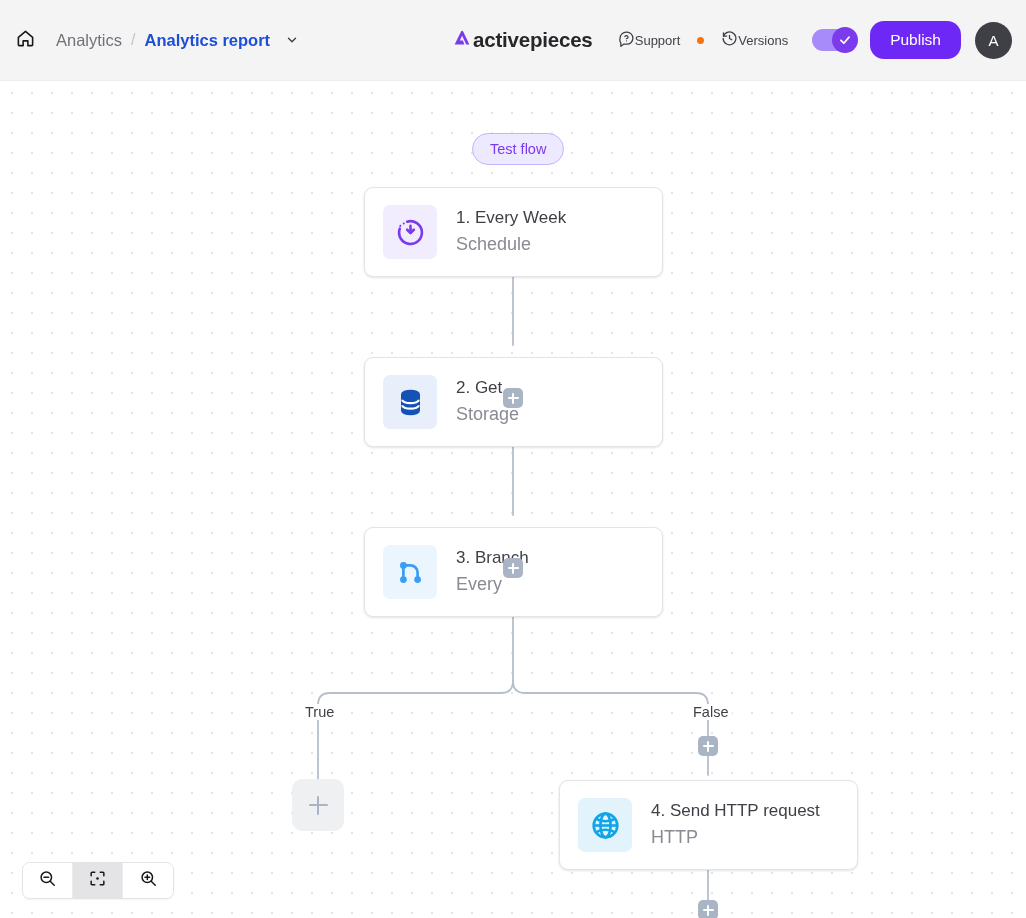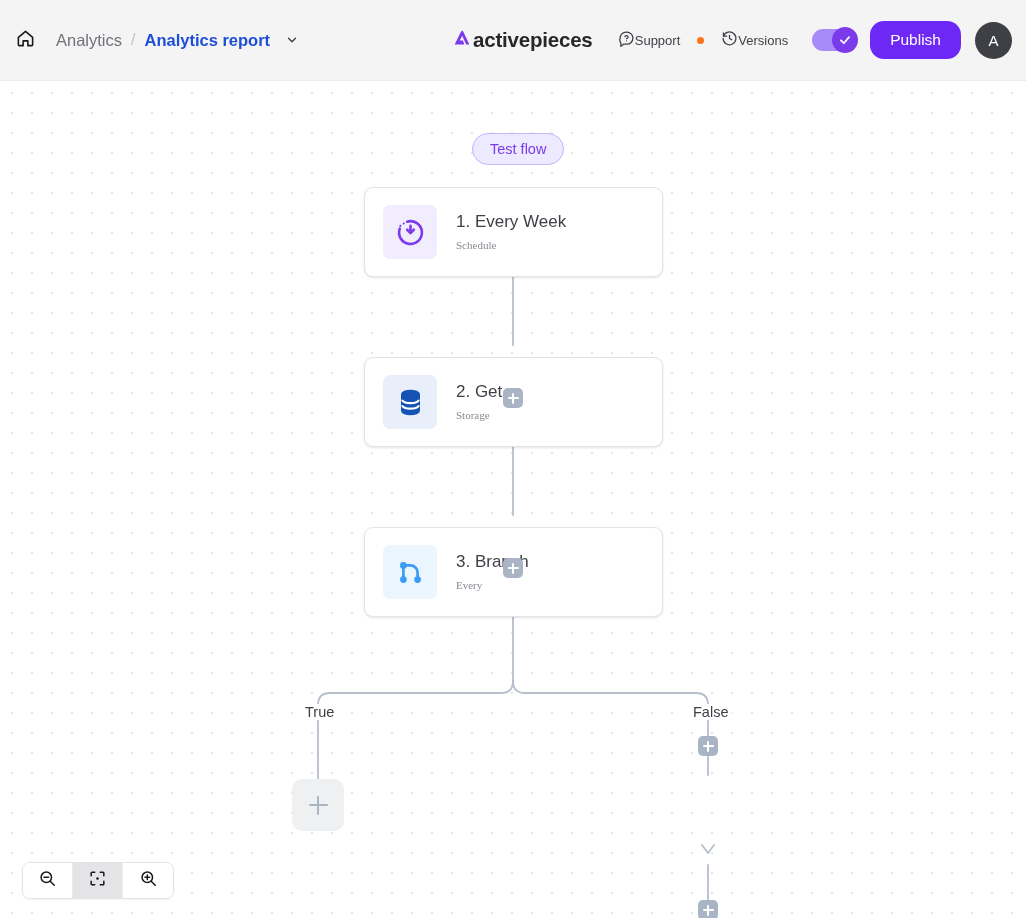--- a/index.html
+++ b/index.html
@@ -107,21 +107,21 @@
     padding-left: 18px;
     cursor: pointer; z-index: 10;
   }
   .node-icon {
     width: 54px; height: 54px; border-radius: 7px;
     display: flex; align-items: center; justify-content: center;
     flex: 0 0 auto;
   }
   .node-text { margin-left: 19px; display: flex; flex-direction: column; gap: 7px; }
   .node-title { font-size: 17px; color: #3f3f46; line-height: 1.1; }
-  .node-sub { font-size: 11px; color: #8a8a93; line-height: 1.1; font-family: Liberation Serif, serif; }
+  .node-sub { font-size: 18px; color: #8a8a93; line-height: 1.1; }
 
   
   .edge-plus {
     position: absolute; width: 20px; height: 20px;
     background: #a9b4c4; border-radius: 5px;
     display: flex; align-items: center; justify-content: center;
     color: #fff; font-size: 15px; line-height: 1; cursor: pointer;
     z-index: 12;
   }
   .edge-plus::before {
@@ -327,20 +327,35 @@
     </div>
   </div>
 
   <div class="branch-label" style="left:301px; top:623px;">True</div>
   <div class="branch-label" style="left:689px; top:623px;">False</div>
 
   <div class="edge-plus" style="left:698px; top:655px;"></div>
 
   <div class="empty-step"></div>
 
+  <div class="node" style="left:559px; top:699px;">
+    <div class="node-icon" style="background:#e3f3fc;">
+      <svg width="33" height="33" viewBox="0 0 24 24" fill="none" stroke="#10a5e8" stroke-width="1.9">
+        <circle cx="12" cy="12" r="8.6"></circle>
+        <ellipse cx="12" cy="12" rx="3.7" ry="8.6"></ellipse>
+        <line x1="3.4" y1="12" x2="20.6" y2="12"></line>
+        <path d="M5.3 7.2c1.7 1.1 4 1.7 6.7 1.7s5-0.6 6.7-1.7"></path>
+        <path d="M5.3 16.8c1.7-1.1 4-1.7 6.7-1.7s5 0.6 6.7 1.7"></path>
+      </svg>
+    </div>
+    <div class="node-text">
+      <span class="node-title">4. Send HTTP request</span>
+      <span class="node-sub">HTTP</span>
+    </div>
+  </div>
 
   <div class="edge-plus" style="left:698px; top:819px;"></div>
 
   <div class="zoom-controls">
     <div class="zoom-btn">
       <span>
         <svg width="19" height="19" viewBox="0 0 24 24" fill="none" stroke="#18181b" stroke-width="1.9" stroke-linecap="round">
           <circle cx="10.5" cy="10.5" r="6.6"></circle>
           <line x1="15.4" y1="15.4" x2="20.5" y2="20.5"></line>
           <line x1="7.6" y1="10.5" x2="13.4" y2="10.5"></line>

